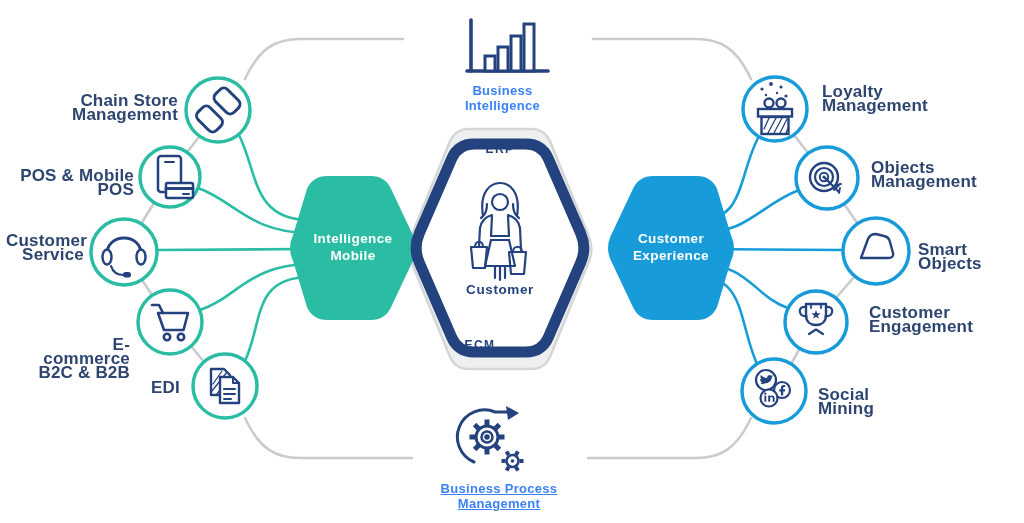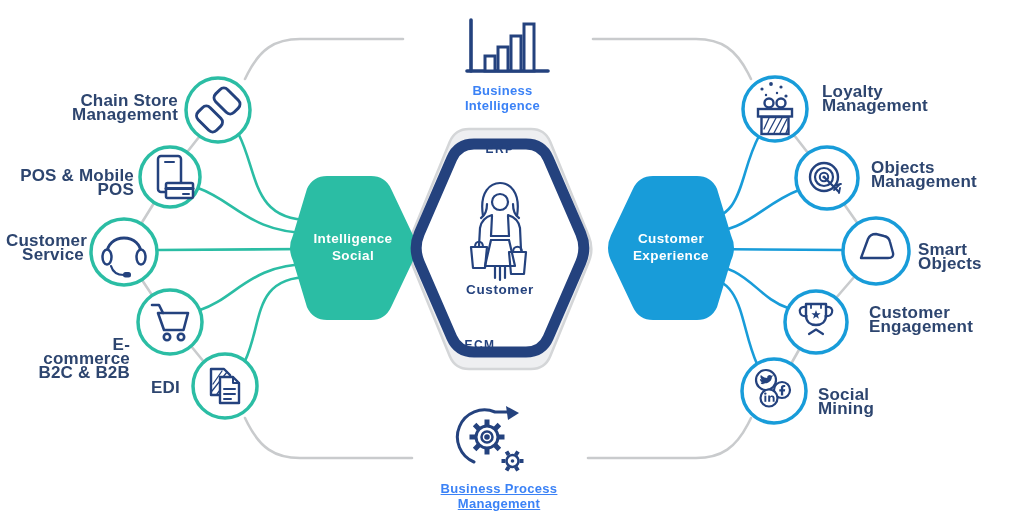--- a/index.html
+++ b/index.html
@@ -283,20 +283,20 @@
   <div>Business Process</div>
   <div>Management</div>
 </div>
 
 <div class="erp-lbl" style="left:450px;top:142px;">ERP</div>
 <div class="erp-lbl" style="left:430px;top:338px;">ECM</div>
 <div class="cust-lbl" style="left:440px;top:282px;">Customer</div>
 
 <div class="hub-lbl" style="left:288px;top:230px;width:130px;">
   <div>Intelligence</div>
-  <div>Social</div>
+  <div>Mobile</div>
 </div>
 <div class="hub-lbl" style="left:606px;top:230px;width:130px;">
   <div>Customer</div>
   <div>Experience</div>
 </div>
 
 </div>
 
 </body></html>

